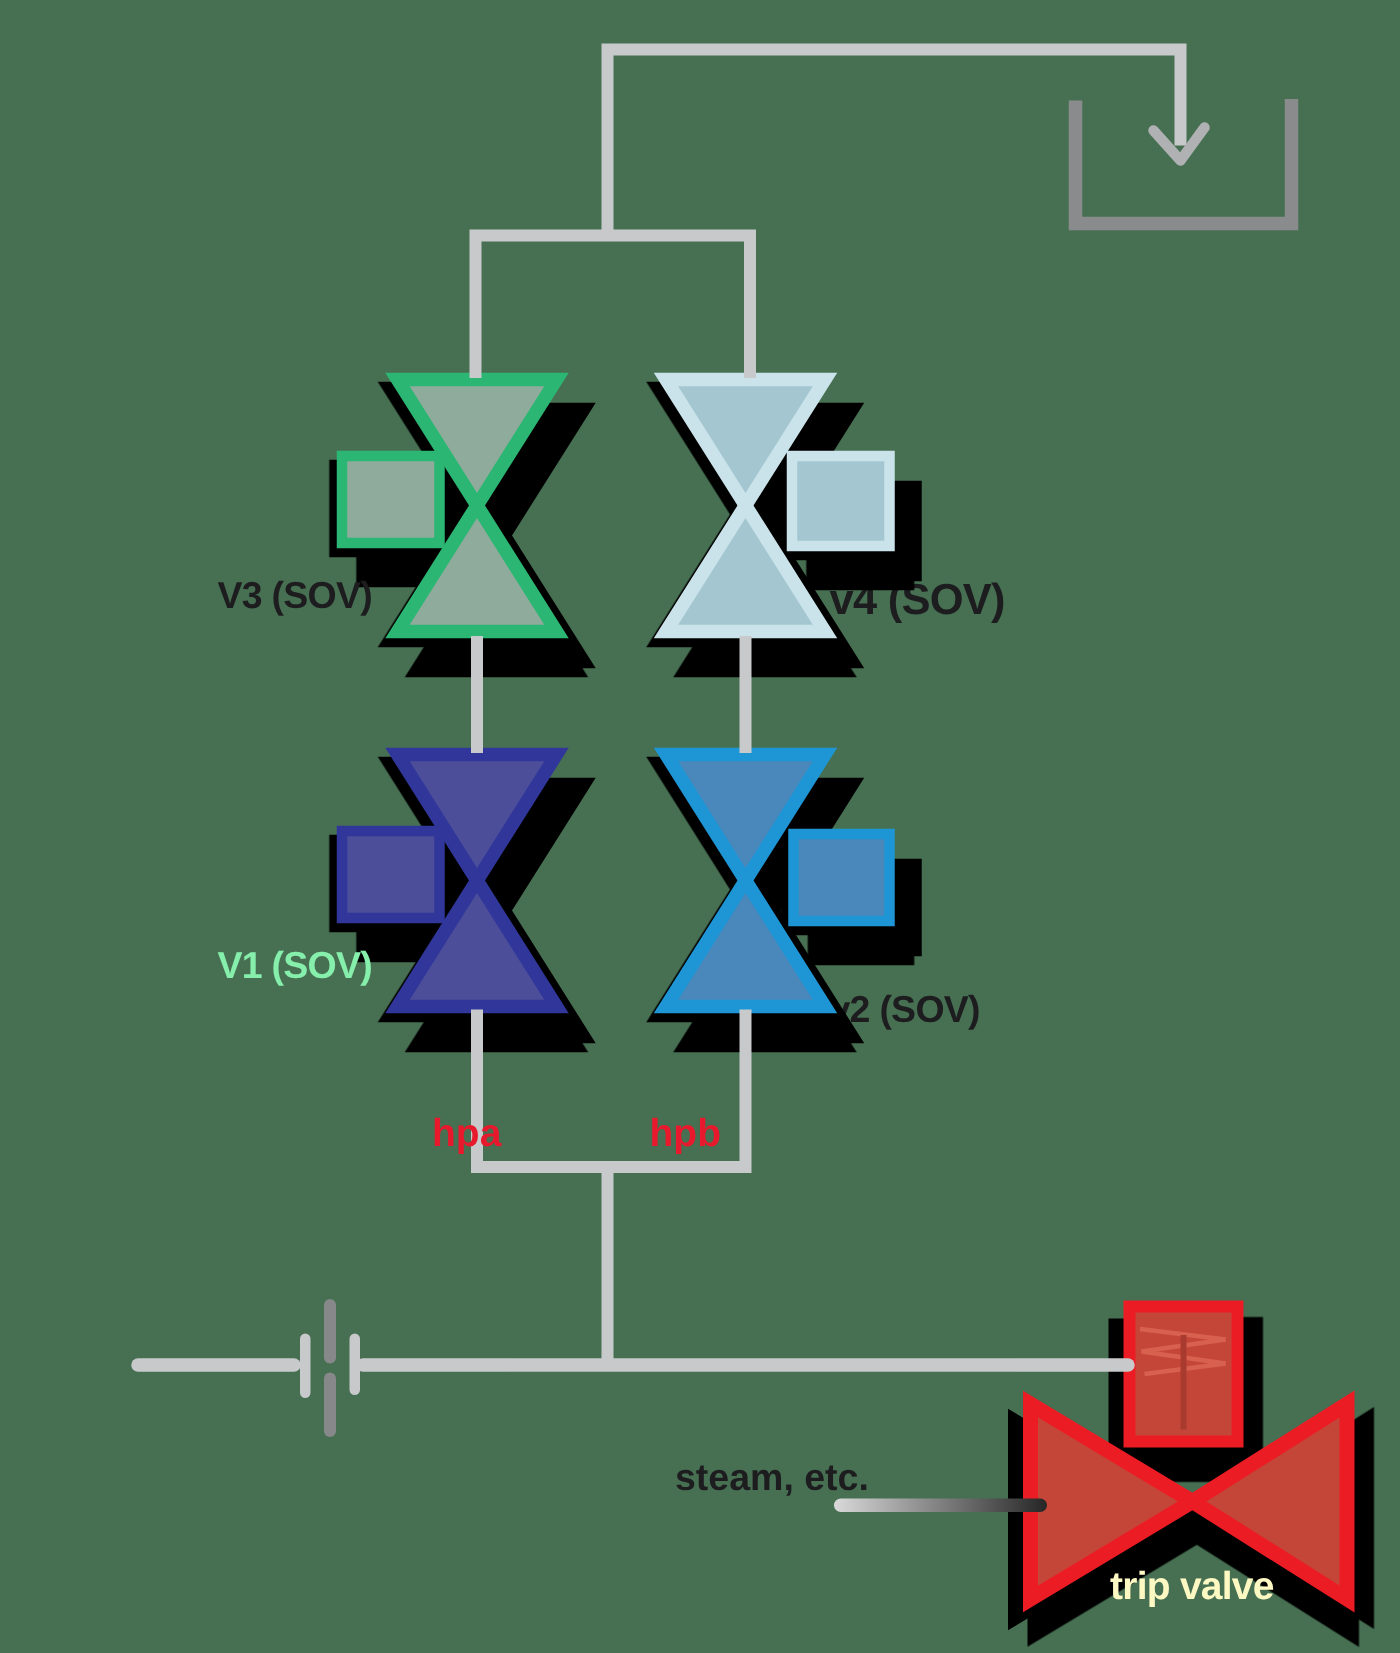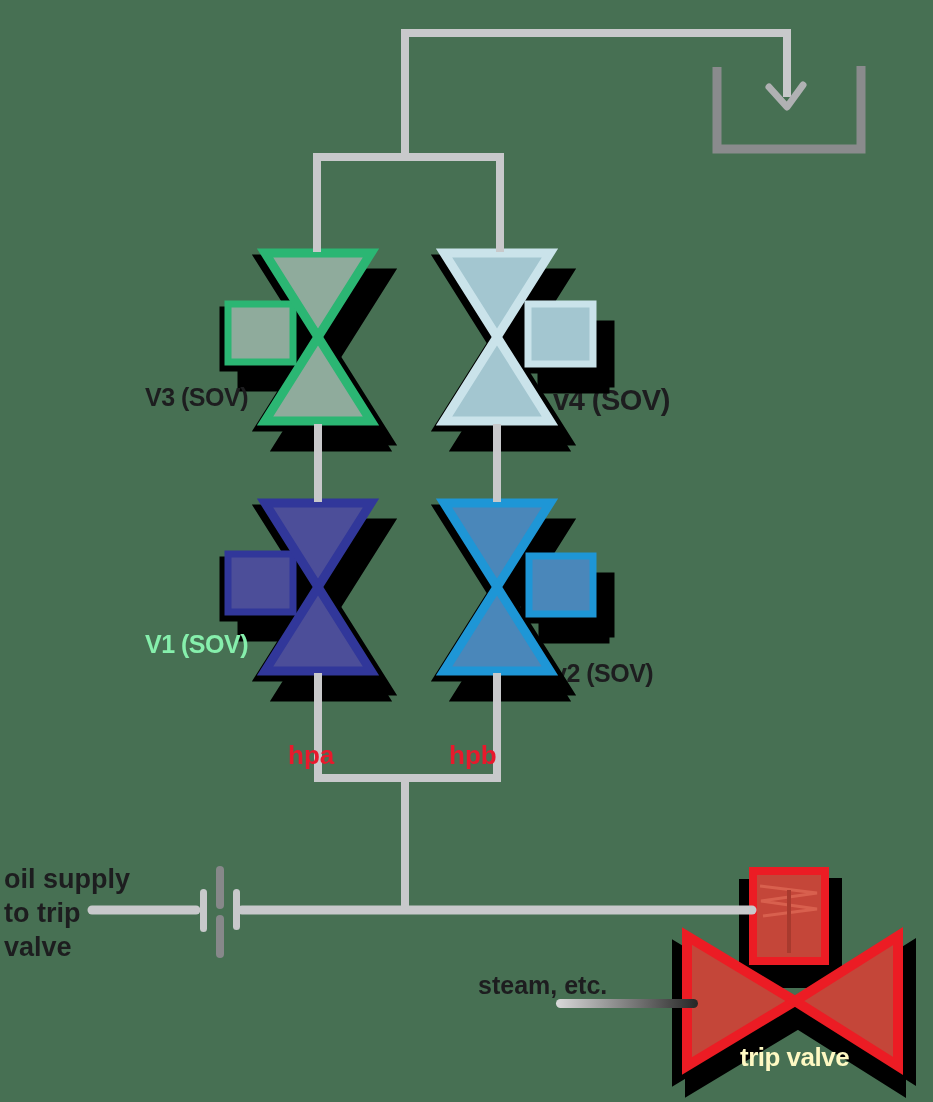--- a/index.html
+++ b/index.html
@@ -12,23 +12,23 @@
   .z-top{z-index:3;}
   .sov-shadow{filter:drop-shadow(18px 20px 0 #000) drop-shadow(-5px 6px 0 #000);}
   .trip-shadow{filter:drop-shadow(-10px 12px 0 #000) drop-shadow(13px 11px 0 #000);}
   .lbl{position:absolute;font-weight:700;color:#1d1d1f;white-space:nowrap;}
   .lbl-reservoir{left:604px;top:4px;font-size:24px;letter-spacing:-0.8px;}
   .lbl-v3{left:145px;top:383px;font-size:25px;letter-spacing:-0.5px;text-align:center;}
   .lbl-v4{left:553px;top:384px;font-size:29px;letter-spacing:-0.5px;}
   .lbl-v1{left:145px;top:630px;font-size:25px;letter-spacing:-0.5px;}
   .lbl-v2{left:553px;top:659px;font-size:25px;letter-spacing:-0.5px;}
   .lbl-hpa{left:256px;top:740px;font-size:26px;margin-left:32px;}
-  .lbl-hpb{left:433px;top:740px;font-size:26px;margin-left:16px;}
+  .lbl-hpb{left:433px;top:740px;font-size:26px;}
   .lbl-oil{left:4px;top:862px;font-size:27px;line-height:34px;}
-  .lbl-steam{left:478px;top:971px;font-size:25px;}
+  .lbl-steam{left:450px;top:971px;font-size:25px;}
   .lbl-trip{left:740px;top:1042px;font-size:26px;letter-spacing:-0.5px;}
 </style>
 </head>
 <body>
 
 <div class="canvas" style="background-color: rgb(71, 112, 83);">
 
   <div class="lbl lbl-v4 z-under">v4 (SOV)</div>
   <div class="lbl lbl-v2 z-under">v2 (SOV)</div>
 
@@ -90,21 +90,16 @@
     <rect x="216" y="915" width="8" height="43" rx="4" fill="#87888a"></rect>
     <rect x="233" y="889" width="7" height="41" rx="3.5" fill="#c8c9cb"></rect>
 
     <rect x="556" y="999" width="142" height="9" rx="4.5" fill="url(#steamGrad)"></rect>
   </svg>
 
   <div class="lbl lbl-v3 z-top" style="color: rgb(29, 29, 31);">V3 (SOV)</div>
   <div class="lbl lbl-v1 z-top" style="color: #86efac;">V1 (SOV)</div>
   <div class="lbl lbl-hpa z-top" style="color: rgb(232, 25, 44);">hpa</div>
   <div class="lbl lbl-hpb z-top" style="color: rgb(232, 25, 44);">hpb</div>
-  <div class="lbl lbl-oil z-top" style="color: rgb(29, 29, 31);">
-    <div>oil supply</div>
-    <div>to trip</div>
-    <div>valve</div>
-  </div>
   <div class="lbl lbl-steam z-top" style="color: rgb(29, 29, 31);">steam, etc.</div>
   <div class="lbl lbl-trip z-top" style="color: #fef9c3;">trip valve</div>
 
 </div>
 
 </body></html>

